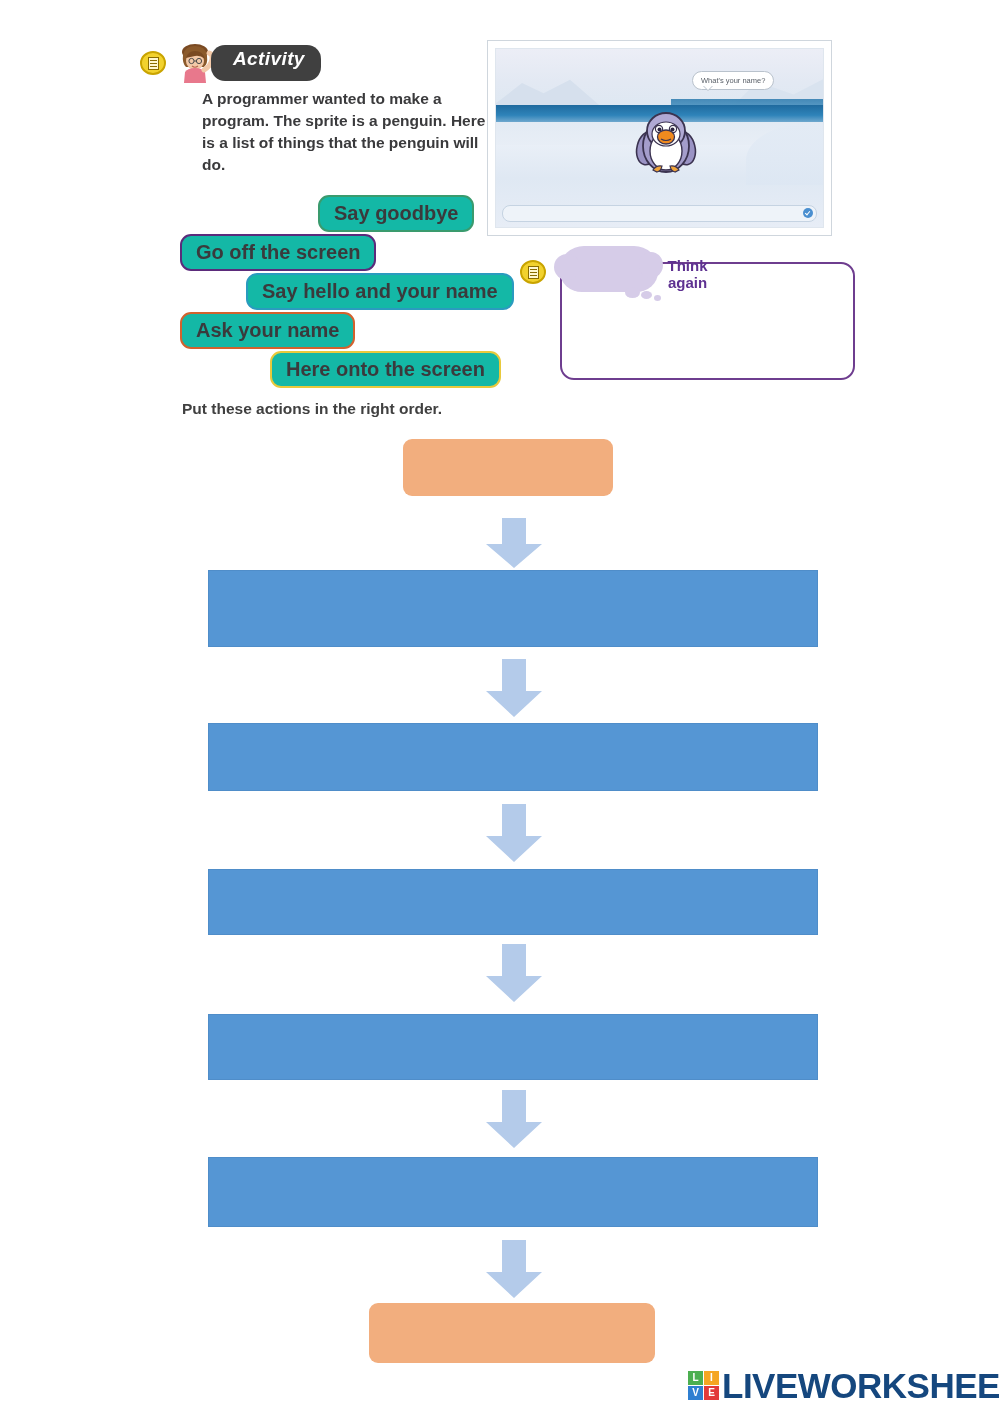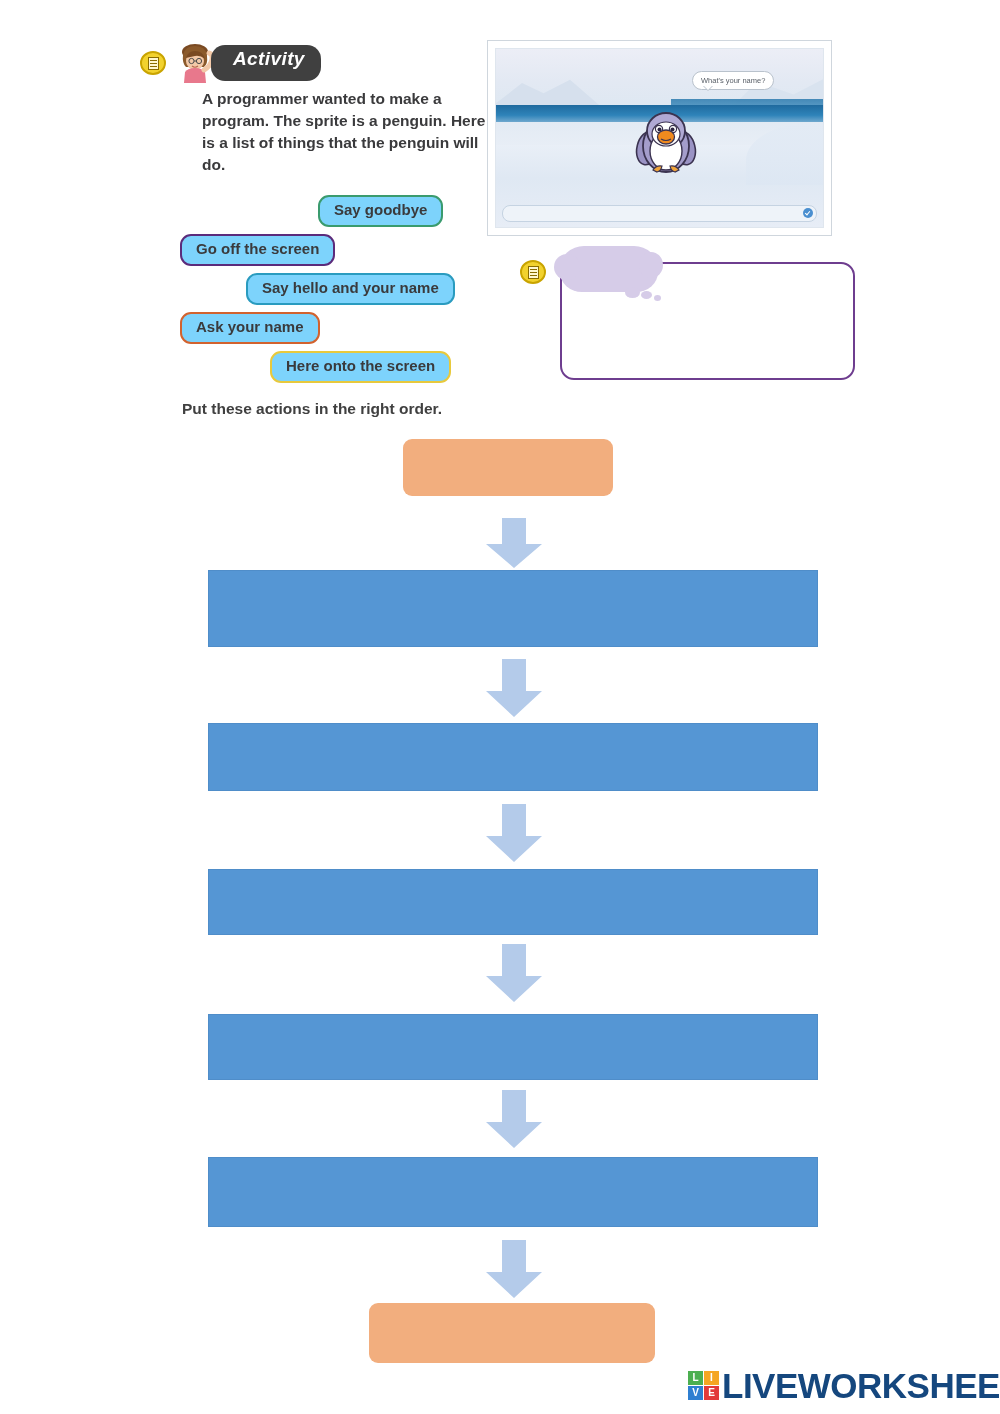--- a/index.html
+++ b/index.html
@@ -87,23 +87,23 @@
     color: #3a3a3c;
     font-weight: 600;
     margin-left: 20px;
   }
 
   
   .chip {
     position: absolute;
     border: 2px solid #888;
     border-radius: 11px;
-    background: #7dd3fc;
+    background: #14b8a6;
     color: #3a3a3c;
-    font-size: 15px;
+    font-size: 20px;
     font-weight: 600;
     padding: 5px 14px 6px;
     white-space: nowrap;
     line-height: 1.1;
   }
 
   
   #scratch-stage {
     position: absolute;
     left: 487px;
@@ -423,20 +423,24 @@
 
 <div id="think-wrap">
   <div id="think-badge" class="doc-badge">
     <div class="sheet"></div>
   </div>
   <div id="think-box"></div>
   <div id="think-cloud"></div>
   <div class="think-dot" id="think-dot1"></div>
   <div class="think-dot" id="think-dot2"></div>
   <div class="think-dot" id="think-dot3"></div>
+  <div id="think-label">
+    <span>Think</span><br>
+    <span>again</span>
+  </div>
 </div>
 
 <div id="order-instruction">Put these actions in the right order.</div>
 
 <div id="flowchart">
 
   <div class="flow-box terminal" style="left:403px; top:439px; width:210px; height:57px;"></div>
 
   <svg class="arrow-svg" style="left:486px; top:518px;" width="56" height="50" viewBox="0 0 56 50">
     <path d="M16 0 L40 0 L40 26 L56 26 L28 50 L0 26 L16 26 Z" fill="#B4CBEA"></path>

